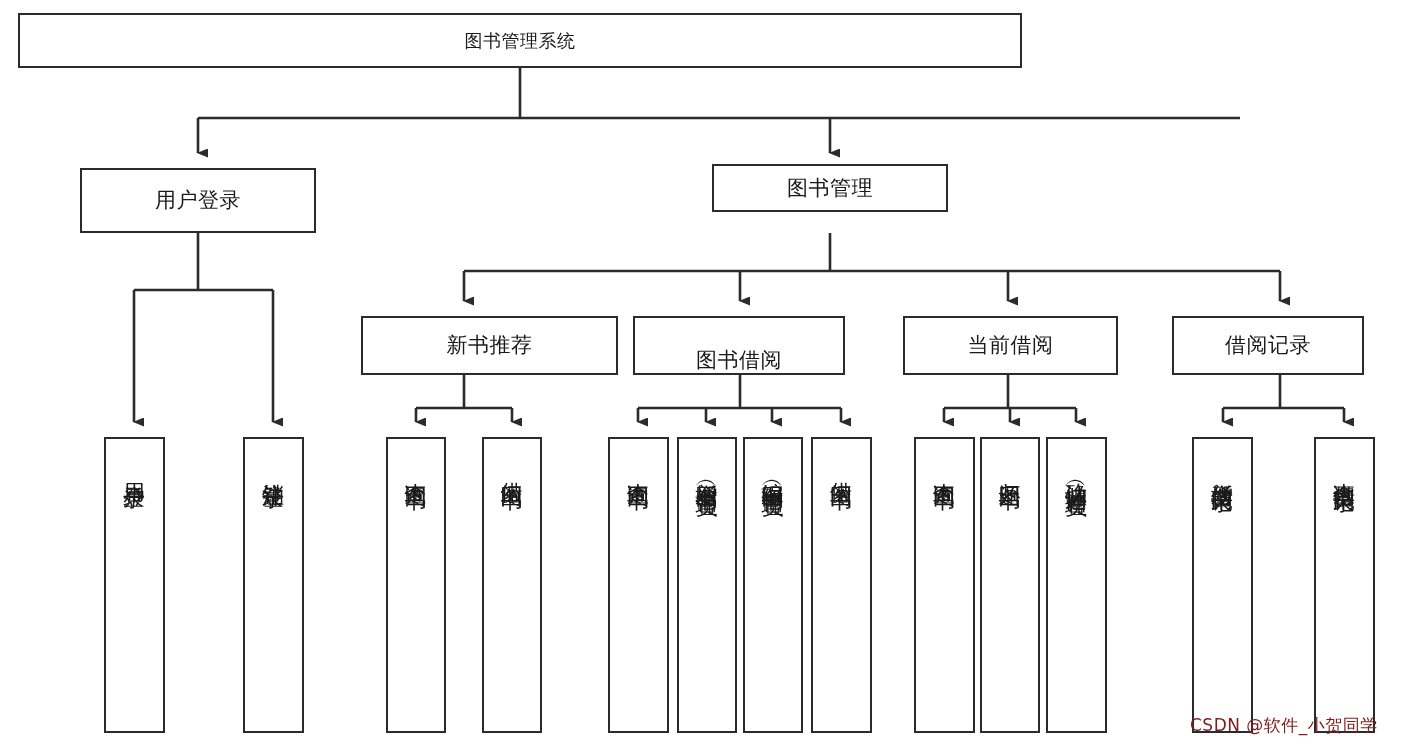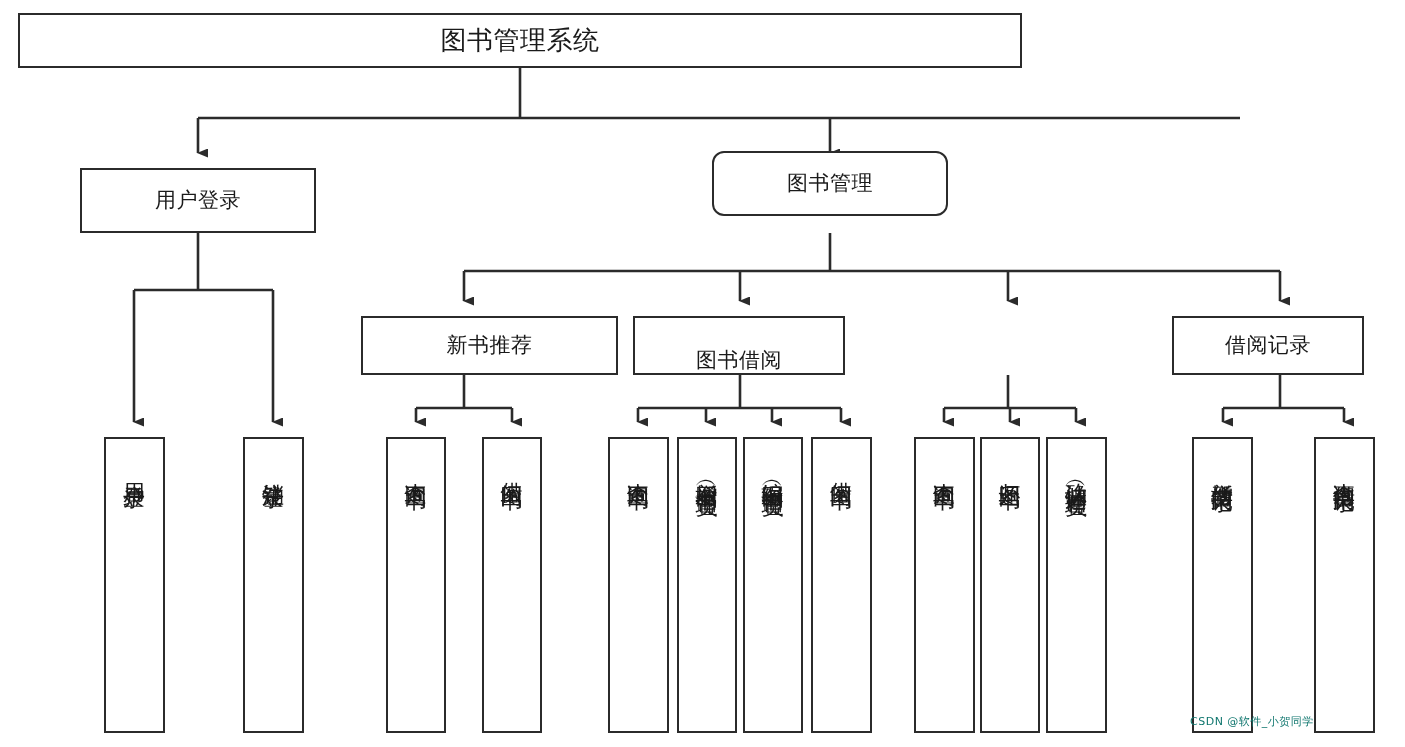--- a/index.html
+++ b/index.html
@@ -41,42 +41,42 @@
     text-align: center;
     line-height: 1.18;
     letter-spacing: 0.5px;
   }
   
   .node.horiz .node-label {
     font-size: 21px;
     writing-mode: horizontal-tb;
   }
   .node.root .node-label {
-    font-size: 26px;
+    font-size: 18px;
   }
   
   .node.vert {
     align-items: flex-start;
     justify-content: center;
     padding-top: 26px;
   }
   .node.vert .node-label {
     writing-mode: vertical-rl;
     text-orientation: upright;
     font-size: 22px;
     line-height: 1.05;
     letter-spacing: 2px;
     white-space: nowrap;
   }
   #watermark {
     position: absolute;
     left: 1190px;
     top: 714px;
-    font-size: 11px;
-    color: #0f766e;
+    font-size: 17px;
+    color: #7f1d1d;
     white-space: nowrap;
     letter-spacing: 0.5px;
     font-family: "DejaVu Sans", "Liberation Sans", sans-serif;
   }
 </style>
 </head>
 <body>
 
 <div id="diagram-root">
 
@@ -130,30 +130,33 @@
     </g>
   </svg>
 
   <div class="node horiz root" style="left:18px; top:13px; width:1004px; height:55px;">
     <span class="node-label">图书管理系统</span>
   </div>
 
   <div class="node horiz" style="left:80px; top:168px; width:236px; height:65px;">
     <span class="node-label">用户登录</span>
   </div>
-  <div class="node horiz" style="left:712px; top:151px; width:236px; height:65px;border-radius:12px;">
+  <div class="node horiz" style="left:712px; top:164px; width:236px; height:48px;">
     <span class="node-label">图书管理</span>
   </div>
 
   <div class="node horiz" style="left:361px; top:316px; width:257px; height:59px;">
     <span class="node-label">新书推荐</span>
   </div>
   <div class="node horiz" style="left:633px; top:316px; width:212px; height:59px;align-items:flex-end;">
     <span class="node-label">图书借阅</span>
   </div>
+  <div class="node horiz" style="left:903px; top:316px; width:215px; height:59px;">
+    <span class="node-label">当前借阅</span>
+  </div>
   <div class="node horiz" style="left:1172px; top:316px; width:192px; height:59px;">
     <span class="node-label">借阅记录</span>
   </div>
 
   <div class="node vert" style="left:104px; top:437px; width:61px; height:296px;">
     <span class="node-label">用户登录</span>
   </div>
   <div class="node vert" style="left:243px; top:437px; width:61px; height:296px;">
     <span class="node-label">注销登录</span>
   </div>

